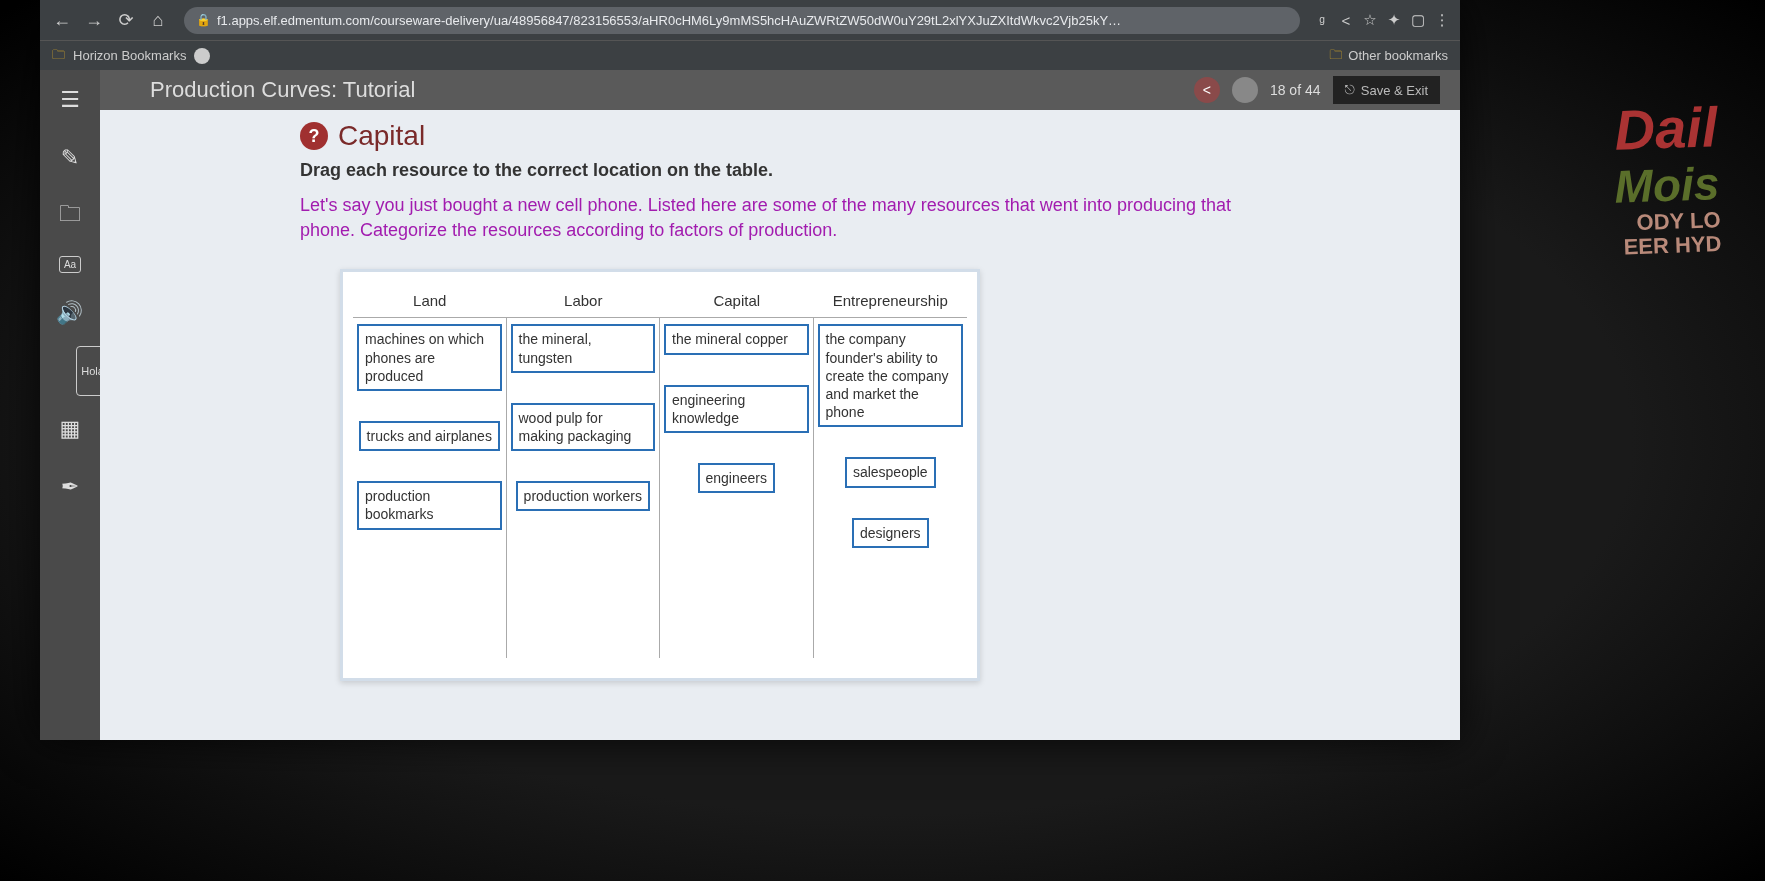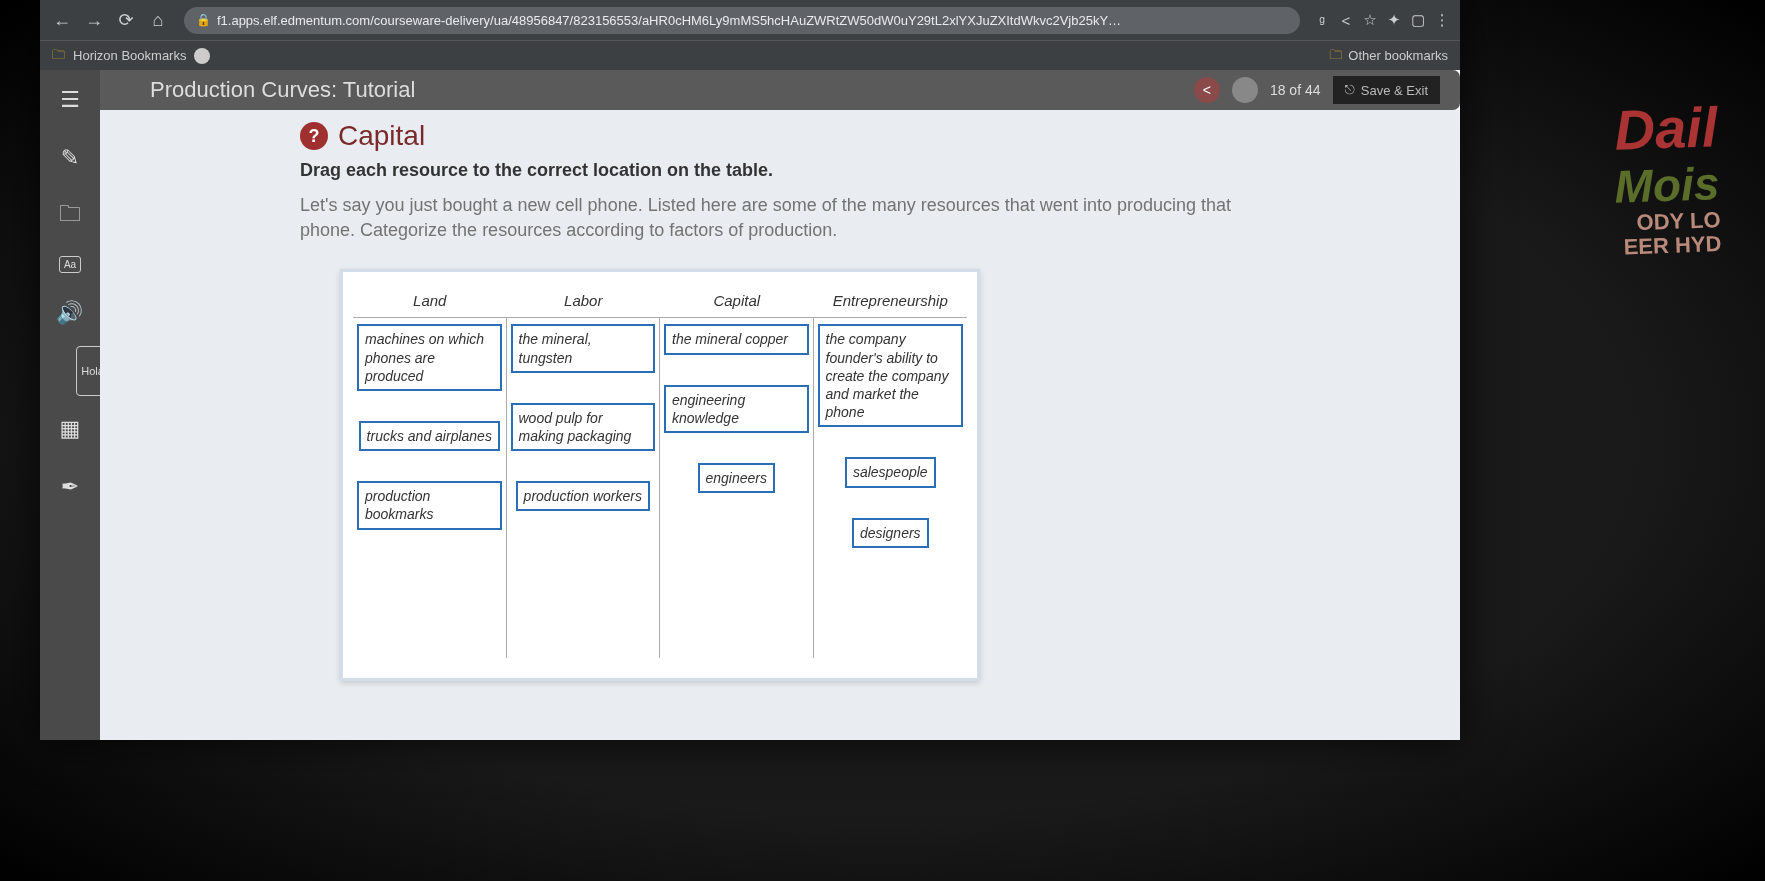--- a/index.html
+++ b/index.html
@@ -14,42 +14,42 @@
   .nav-btn { width: 28px; height: 28px; color: #ccc; display: flex; align-items: center; justify-content: center; cursor: pointer; font-size: 18px; }
   .url-bar { flex: 1; background: #5f6368; color: #e8eaed; font-size: 13px; padding: 6px 12px; border-radius: 14px; margin: 0 8px; display: flex; align-items: center; gap: 6px; white-space: nowrap; overflow: hidden; }
   .lock { color: #9aa0a6; font-size: 12px; }
   .ext-icon { width: 20px; height: 20px; color: #ccc; display:flex;align-items:center;justify-content:center;font-size:15px;}
   
   .bookmarks-bar { height: 30px; background: #3c4043; border-top: 1px solid #555; display: flex; align-items: center; padding: 0 12px; color: #ccc; font-size: 13px; gap: 8px; }
   .folder-icon { color: #d9a826; font-size: 13px; }
   .bm-right { margin-left: auto; display:flex;align-items:center;gap:6px;}
   
   
-  .app-header { height: 40px; background: #5a5a5a; display: flex; align-items: center; padding-left: 110px; color: #ddd; font-size: 22px; font-weight: 400; border-radius: 7px; }
+  .app-header { height: 40px; background: #5a5a5a; display: flex; align-items: center; padding-left: 110px; color: #ddd; font-size: 22px; font-weight: 400; }
   .app-header .title { flex: 0 0 auto; }
   .app-header-right { margin-left: auto; display: flex; align-items: center; gap: 12px; padding-right: 20px; color: #ddd; font-size: 14px; }
   .circle-btn { width: 26px; height: 26px; border-radius: 50%; background: #8a4a4a; display:flex;align-items:center;justify-content:center;color:#fff;font-size:14px;}
   .circle-grey { background:#888; }
   .save-exit { background: #222; color:#bbb; padding: 6px 12px; font-size: 13px; display:flex;align-items:center;gap:6px;cursor:pointer;}
   
   
   .sidebar { position: absolute; left: 0; top: 70px; width: 60px; bottom: 0; background: #4a4a4a; display: flex; flex-direction: column; align-items: center; padding-top: 12px; gap: 22px; }
   .sidebar-icon { width: 36px; height: 36px; color: #ddd; display:flex;align-items:center;justify-content:center;font-size:22px;cursor:pointer;}
   .hola { font-size: 11px; border:1px solid #ccc; border-radius:4px; padding:18px 4px; color:#ddd;margin-left:45px;}
   
   
   .content { position: absolute; left: 60px; top: 110px; right: 0; bottom: 0; background: #e9edf2; padding: 10px 40px 20px 200px; overflow: hidden; }
   .q-heading { display:flex;align-items:center;gap:10px;margin-bottom:8px;}
   .q-bubble { width:28px;height:28px;border-radius:50%;background:#a03030;color:#fff;display:flex;align-items:center;justify-content:center;font-weight:bold;font-size:18px;}
   .q-title { font-size: 28px; color: #7a2a2a; font-weight: 400; }
   .instr { font-size: 18px; color: #333; margin-bottom: 12px; font-weight:600;}
-  .body-text { font-size: 18px; color: #737373; line-height: 1.4; max-width: 980px; }
+  .body-text { font-size: 18px; color: #a21caf; line-height: 1.4; max-width: 980px; }
   
   
-  .drag-panel { margin-top: 26px; width: 640px; border: 3px solid #d2dde9; background: #fff; box-shadow: 0 2px 6px rgba(0,0,0,.15); padding: 12px 10px 20px 10px; margin-left: 40px; font-style: italic; }
+  .drag-panel { margin-top: 26px; width: 640px; border: 3px solid #d2dde9; background: #fff; box-shadow: 0 2px 6px rgba(0,0,0,.15); padding: 12px 10px 20px 10px; margin-left: 40px; }
   .dtable { display: grid; grid-template-columns: repeat(4, 1fr); }
   .dhead { text-align: center; font-size: 15px; padding: 8px 4px; border-bottom: 1px solid #aaa; color:#333;}
   .dcell { min-height: 340px; border-right: 1px solid #aaa; padding: 6px 4px; display:flex;flex-direction:column;gap:30px;align-items:center; }
   .dcell:last-child { border-right:none;}
   .chip { border: 2px solid #2a6fb5; background: #fff; color: #333; font-size: 14px; padding: 4px 6px; cursor: move; text-align:left; line-height:1.3; }
   
   
   .clutter { position:absolute; right: 40px; top: 100px; width: 230px; height: 500px; color:#8a2a2a; font-weight:bold; text-align:right; line-height:1.1;transform:rotate(-2deg);}
   .clutter .big { font-size:56px; color:#aa3333; font-style:italic;}
   .clutter .l2 { font-size:46px; color:#5a6e2a; font-style:italic;}

